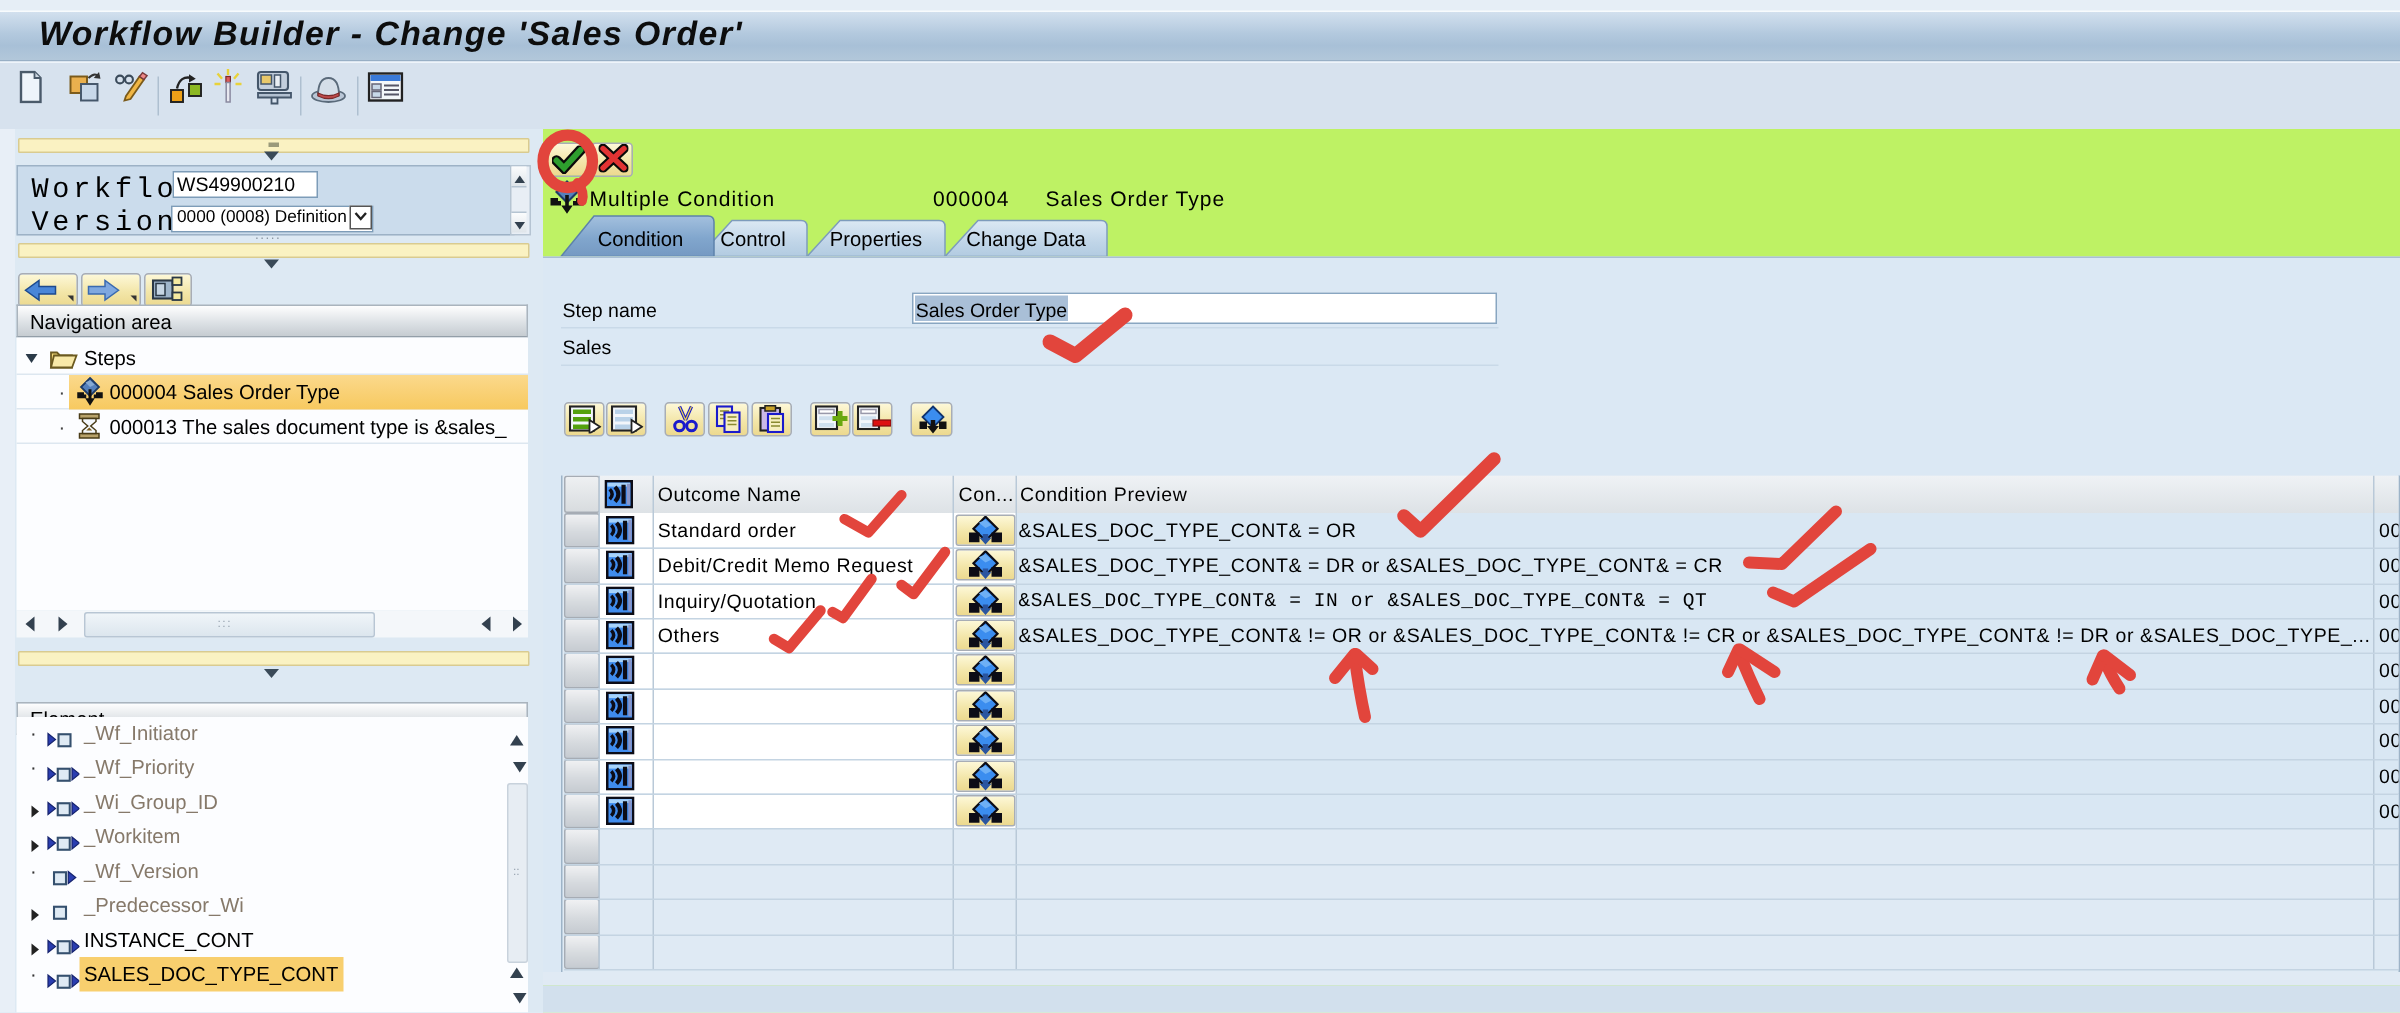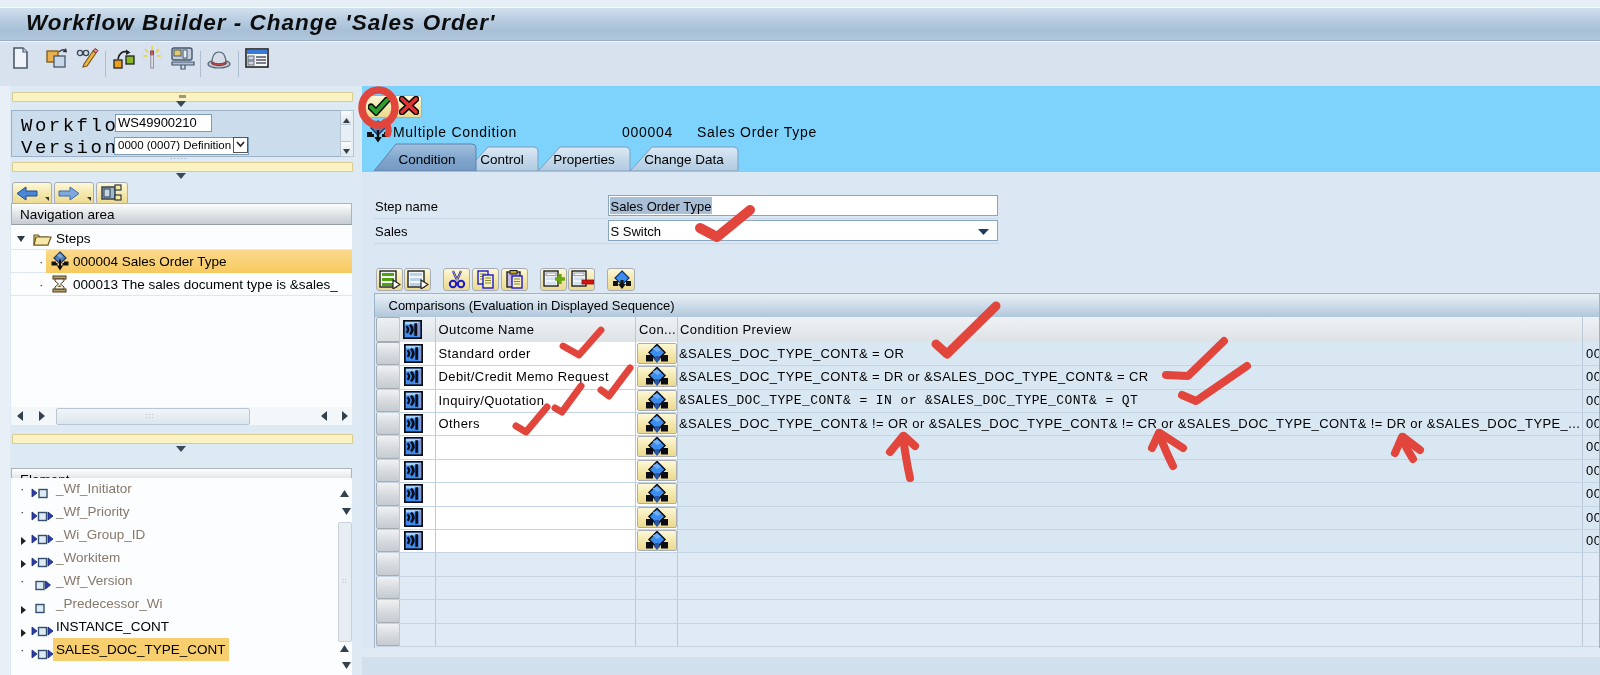--- a/index.html
+++ b/index.html
@@ -30,21 +30,21 @@
     border:1px solid #aab4bd;border-bottom:1px solid #939ea8;
     font-size:13.5px;color:#000;line-height:22px;padding-left:8px;box-sizing:border-box;}
   .treearea{position:absolute;left:11px;width:341px;background:#fcfdff;}
   .trow{position:absolute;left:0;width:341px;height:23px;line-height:23px;font-size:13.5px;color:#000;white-space:nowrap;}
   .gray{color:#86796a;}
   .bul{position:absolute;left:9px;color:#333;}
   .exp{position:absolute;left:9px;top:7px;}
   .ico{position:absolute;left:20px;top:6px;}
   .txt{position:absolute;left:45px;}
   
-  #mainarea{left:362px;top:86px;width:1238px;height:589px;background:#7dd3fc;}
+  #mainarea{left:362px;top:86px;width:1238px;height:589px;background:#bef264;}
   .ybtn{position:absolute;height:23px;border:1px solid #a8adb5;border-radius:3px;
     background:linear-gradient(#fdf8d8, #f3e6a9 55%, #ecd98f);box-sizing:border-box;}
   #tabpanel{left:0;top:85px;width:1238px;height:482px;background:#dbe8f4;border-top:1px solid #a9bfd4;box-sizing:border-box;}
   .fline{position:absolute;left:12px;width:625px;height:1px;background:#c9d9e8;}
   .formlab{position:absolute;left:13px;font-size:13px;color:#000;}
   .field{position:absolute;left:245.5px;width:390px;height:21px;background:#fff;border:1px solid #89a6c1;box-sizing:border-box;font-size:13px;line-height:19px;}
   
   #grpbox{left:11.5px;top:121px;width:1226.5px;height:356px;}
   #compbar{left:0;top:0;width:1226.5px;height:24px;background:linear-gradient(#e8eff5,#cddcea 50%,#b0c6da);border:1px solid #9db3c7;border-bottom:none;box-sizing:border-box;font-size:13px;line-height:23px;padding-left:14px;}
   .gridrow{position:absolute;left:1px;width:1224.5px;height:23.4px;}
@@ -118,21 +118,21 @@
   <div class="ystrip" style="top:6px;">
       <span style="position:absolute;left:166px;top:2px;width:7px;height:3px;background:#9a9a7a;"></span>
     </div>
   <div style="position:absolute;left:170px;top:5px;width:18px;height:3px;background:#b9a; opacity:0"></div>
   <div class="tridown" style="left:176px;top:15px;"></div>
   <div class="abs" id="wfbox">
     <span class="serif-label" style="position:absolute;left:9px;top:4px;">Workflow</span>
     <span class="serif-label" style="position:absolute;left:9px;top:26px;">Version</span>
     <div class="abs" id="wfinput">WS49900210</div>
     <div class="abs" id="verdd">
-      <span style="position:absolute;left:3px;top:1px;">0000 (0007) Definition</span>
+      <span style="position:absolute;left:3px;top:1px;">0000 (0008) Definition</span>
       <span style="position:absolute;left:118px;top:-1px;width:13px;height:14px;border:1px solid #555;background:#fff;text-align:center;">
         <svg width="11" height="12" viewBox="0 0 11 12">
             <path d="M2 4 L5.5 8 L9 4" fill="none" stroke="#222" stroke-width="1.6"></path>
           </svg>
       </span>
     </div>
   </div>
   <div class="sbv" style="top:24px;height:45px;">
     <div style="position:absolute;left:0px;top:0px;width:10px;height:13px;background:linear-gradient(#fbfcfd,#dfe5ea);border-bottom:1px solid #b5c4d2;text-align:center;">
       <svg width="9" height="9" viewBox="0 0 9 9">
@@ -379,26 +379,20 @@
 
   <div class="abs" style="left:0;top:562px;width:1238px;height:9px;background:#e0eaf4;z-index:3;"></div>
   <div class="abs" style="left:0;top:571px;width:1238px;height:18px;background:#d2e0ed;z-index:3;"></div>
   <div class="abs" id="tabpanel">
     <div class="fline" style="top:45.5px;"></div>
     <div class="fline" style="top:70.5px;"></div>
     <div class="formlab" style="top:27px;">Step name</div>
     <div class="formlab" style="top:52px;">Sales</div>
     <div class="field" style="top:22.5px;">
       <span style="position:absolute;left:1px;top:1px;background:#a9bfd7;padding:0 1px;height:17px;">Sales Order Type</span>
-    </div>
-    <div class="field" style="top:47.5px;">
-      <span style="position:absolute;left:2px;top:1px;">S Switch</span>
-      <svg width="13" height="8" viewBox="0 0 13 8" style="position:absolute;right:7px;top:7px;">
-          <path d="M1 1 L12 1 L6.5 7 Z" fill="#1e3c5f"></path>
-        </svg>
     </div>
 
     <div id="tbtns">
 <div class="ybtn" style="left:13.8px;top:96px;width:27px;">
           <span style="position:absolute;left:2px;top:1px;"><svg width="22" height="19" viewBox="0 0 22 19">
 <rect x="1" y="1" width="16" height="16" fill="#f2f6fa" stroke="#222" stroke-width="1.4"></rect>
 <rect x="3" y="3" width="12" height="3" fill="#53a10e"></rect>
               <rect x="3" y="8" width="12" height="3" fill="#53a10e"></rect>
               <rect x="3" y="13" width="12" height="3" fill="#53a10e"></rect>
 <path d="M14 10 L21 14.5 L14 19 Z" fill="#fff" stroke="#222" stroke-width="1.2"></path>
@@ -460,21 +454,20 @@
 <div class="ybtn" style="left:244.6px;top:96px;width:28px;">
           <span style="position:absolute;left:2px;top:1px;"><svg width="24" height="20" viewBox="0 0 24 20">
 <path d="M12 1 L19 8 L12 15 L5 8 Z" fill="#3b8def" stroke="#10336e" stroke-width="1.2"></path>
 <path d="M3 11 L8 11 L8 16 L3 16 Z M16 11 L21 11 L21 16 L16 16 Z" fill="#111"></path>
 <path d="M10.5 10 L13.5 10 L13.5 14 L16 14 L12 19 L8 14 L10.5 14 Z" fill="#111"></path>
             </svg></span>
         </div>
 </div>
 
     <div class="abs" id="grpbox">
-      <div class="abs" id="compbar">Comparisons (Evaluation in Displayed Sequence)</div>
       <div class="abs" id="tblbody" style="left:0;top:24px;width:1226.5px;height:332px;border:1px solid #9db3c7;border-top:none;box-sizing:border-box;background:#dfeaf4;overflow:hidden;">
 <div class="gridrow" style="top:0;height:24.8px;background:linear-gradient(#eff2f5,#dde2e6);">
 <div class="selcell" style="height:24.8px;background:linear-gradient(#eef0f2,#d8dcdf);"></div>
 <span style="position:absolute;left:27.5px;top:2.5px;"><svg width="19" height="19" viewBox="0 0 19 19">
 <rect x="0.8" y="0.8" width="17.4" height="17.4" fill="#3f8cee" stroke="#0c0c16" stroke-width="1.7"></rect>
 <rect x="2" y="1.8" width="15" height="2.6" fill="#a6d2fa"></rect>
 <rect x="14.9" y="2.5" width="2.2" height="14" fill="#8a96c8"></rect>
 <path d="M3.5 6.2 Q6.8 9.5 3.5 12.8" fill="none" stroke="#0c0c16" stroke-width="2.3"></path>
 <path d="M7 4.6 Q11.6 9.5 7 14.4" fill="none" stroke="#0c0c16" stroke-width="2.7"></path>
 <path d="M12.7 3.2 L12.7 15.8" stroke="#0c0c16" stroke-width="2.8"></path>

